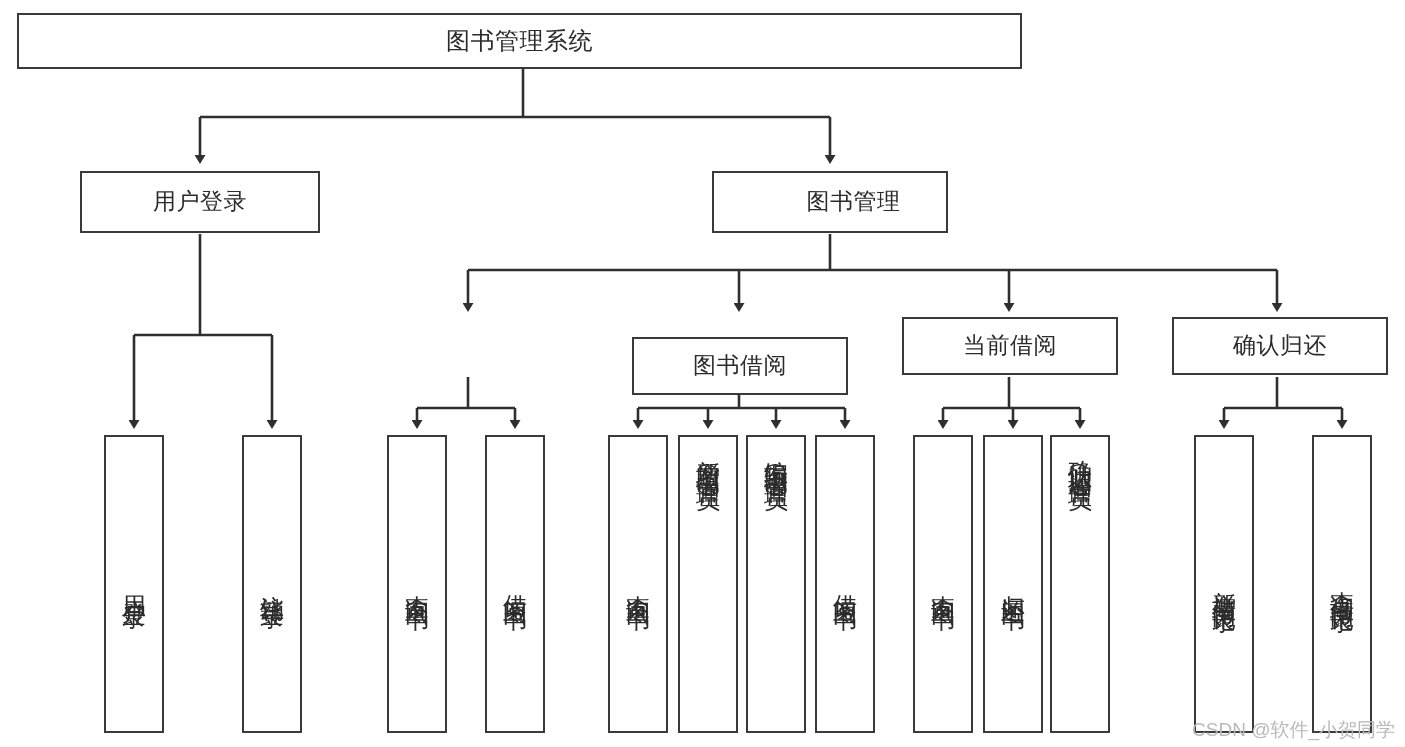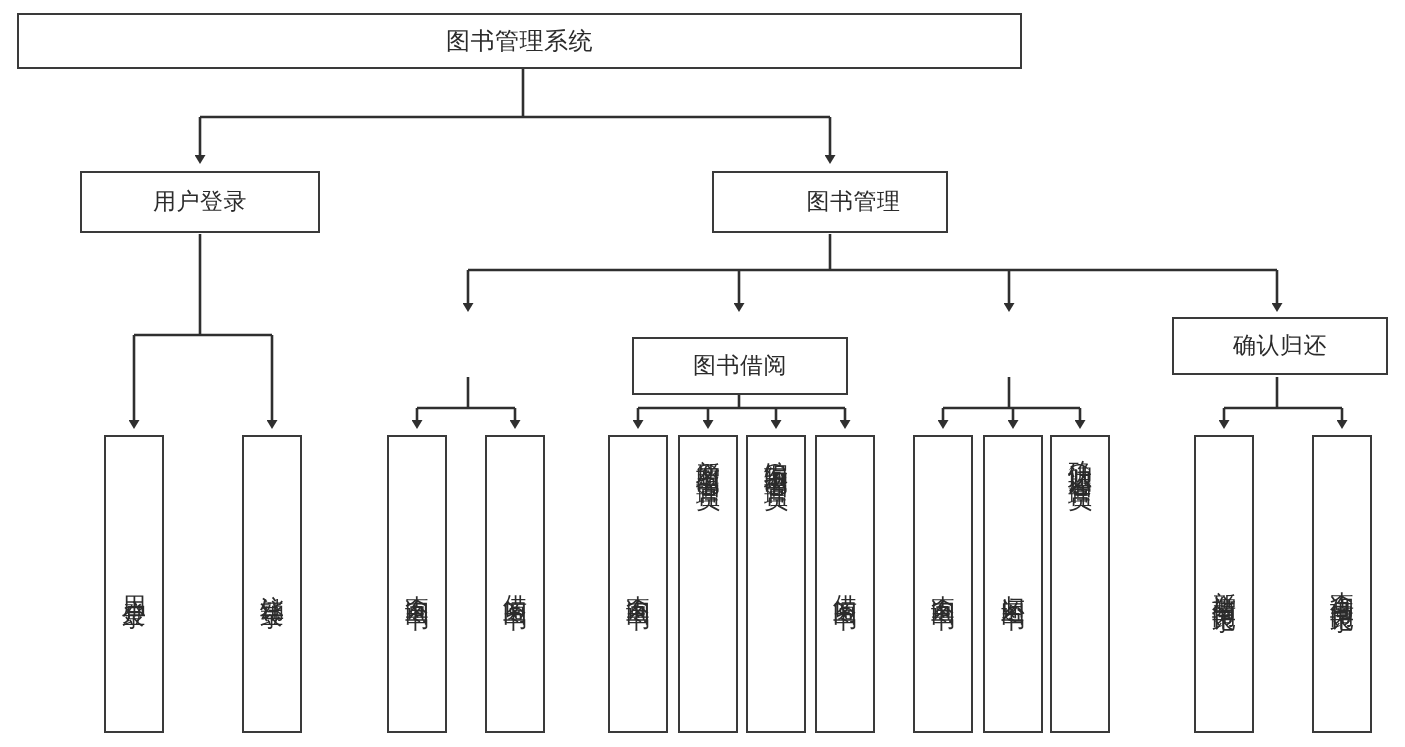--- a/index.html
+++ b/index.html
@@ -145,20 +145,23 @@
 
   <div class="node node-h" style="left:712px; top:171px; width:236px; height:62px;padding-left:47px;">
     <span class="label">图书管理</span>
   </div>
 
 
   <div class="node node-h" style="left:632px; top:317px; width:216px; height:58px;margin-top:20px;">
     <span class="label">图书借阅</span>
   </div>
 
+  <div class="node node-h" style="left:902px; top:317px; width:216px; height:58px;">
+    <span class="label">当前借阅</span>
+  </div>
 
   <div class="node node-h" style="left:1172px; top:317px; width:216px; height:58px;">
     <span class="label">确认归还</span>
   </div>
 
   <div class="node node-v center-v" style="left:104px; top:435px; width:60px; height:298px;">
     <span class="label">用户登录</span>
   </div>
 
   <div class="node node-v center-v" style="left:242px; top:435px; width:60px; height:298px;">
@@ -202,14 +205,15 @@
   </div>
 
   <div class="node node-v center-v" style="left:1194px; top:435px; width:60px; height:298px;">
     <span class="label">新增借阅记录</span>
   </div>
 
   <div class="node node-v center-v" style="left:1312px; top:435px; width:60px; height:298px;">
     <span class="label">查询借阅记录</span>
   </div>
 
+  <div id="watermark">CSDN @软件_小贺同学</div>
 
 </div>
 
 </body></html>

